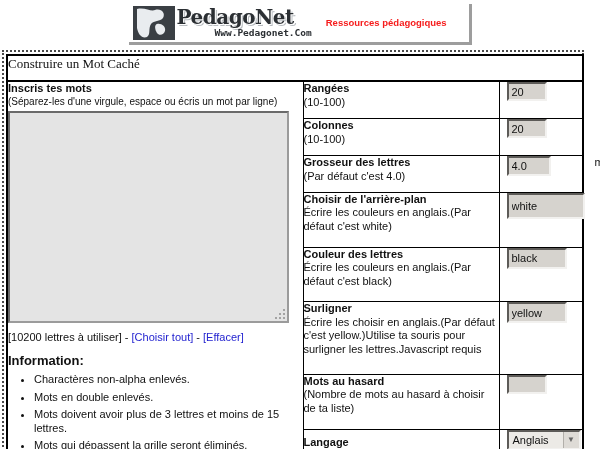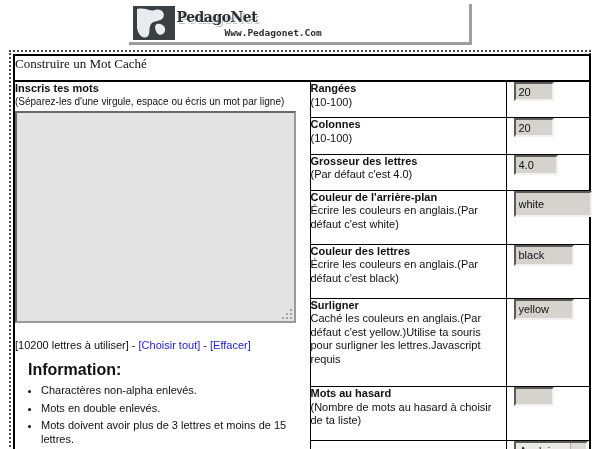--- a/index.html
+++ b/index.html
@@ -19,37 +19,37 @@
     position:relative;width:340px;height:38px;background:#ffffff;
     border-right:3px solid #9d9d9d;border-bottom:3px solid #9d9d9d;
     display:flex;align-items:center;overflow:hidden;
   }
   .globe{
     width:42px;height:34px;margin-left:4px;position:relative;flex:none;
   }
   .globe svg{display:block;}
   .logo-block{position:relative;margin-left:2px;flex:none;}
   .logo-main{
-    font-family:"DejaVu Serif",serif;font-weight:bold;font-size:14px;
+    font-family:"DejaVu Serif",serif;font-weight:bold;font-size:20px;
     letter-spacing:-0.5px;line-height:20px;color:#2b2f33;
     text-shadow:1px 1px 0 #ffffff, 2px 2px 0 #b8bcc0;
   }
   .logo-sub{
     font-family:"DejaVu Sans Mono","Liberation Mono",monospace;
     font-weight:bold;font-size:9.5px;color:#2b2f33;
-    margin-top:0px;margin-left:48px;letter-spacing:0px;
+    margin-top:0px;margin-left:38px;letter-spacing:0px;
   }
   .banner-tag{
     font-size:9.5px;font-weight:bold;color:#f61c1c;
     margin-left:14px;white-space:nowrap;
   }
 
   
   .form-frame{
-    position:absolute;left:9px;top:50px;width:582px;height:397px;
+    position:absolute;left:2px;top:50px;width:582px;height:397px;
     border:2px dotted #4a4a4a;box-sizing:border-box;padding:2px;
   }
   .tbl{
     width:100%;height:100%;border-collapse:collapse;
     border:2px solid #000;box-sizing:border-box;background:#fff;
     table-layout:fixed;
   }
   .tbl td{border:1px solid #000;vertical-align:top;padding:0;}
 
   .title-cell{
@@ -66,23 +66,23 @@
   .ta{
     margin-top:3px;width:281px;height:212px;box-sizing:border-box;
     background:#e4e4e4;border:2px solid #6a6a6a;
     border-right-color:#9b9b9b;border-bottom-color:#9b9b9b;
     position:relative;
   }
   .grip{
     position:absolute;right:2px;bottom:2px;width:10px;height:10px;opacity:.45;
   }
   .grip i{position:absolute;background:#555;width:2px;height:2px;display:block;}
-  .counter-line{margin-top:16px;font-size:11px;color:#111;}
+  .counter-line{margin-top:8px;font-size:11px;color:#111;}
   .lnk{color:#2323d0;}
-  .info-h{font-weight:bold;font-size:16px;margin-top:10px;color:#111;padding-left:13px;}
+  .info-h{font-weight:bold;font-size:13px;margin-top:10px;color:#111;}
   ul.bullets{margin:5px 0 0 0;padding-left:26px;}
   ul.bullets li{font-size:11px;line-height:13.5px;margin-bottom:4px;color:#111;}
 
   
   .r-desc{padding:5px 7px 5px 6px;}
   .r-title{font-weight:bold;font-size:11px;color:#111;line-height:13.5px;}
   .r-sub{font-size:11px;color:#111;line-height:13.5px;}
   .r-field{padding:0;vertical-align:middle;text-align:left;}
   .fld-wrap{display:flex;align-items:flex-start;padding-left:7px;}
   input.tf{
@@ -121,20 +121,21 @@
         <svg width="42" height="34" viewBox="0 0 42 34">
           <rect x="0" y="0" width="42" height="34" fill="#3a3f44"></rect>
           <path d="M4 3 C12 1 18 6 22 4 C28 2 33 7 30 12 C27 16 21 14 18 18 C15 23 18 28 14 31 C9 33 5 28 4 22 Z" fill="#e9ecef"></path>
           <path d="M24 18 C28 17 33 20 32 25 C31 29 26 30 24 27 C22 24 21 19 24 18 Z" fill="#e9ecef"></path>
         </svg>
       </div>
       <div class="logo-block">
         <div class="logo-main">PedagoNet</div>
         <div class="logo-sub">Www.Pedagonet.Com</div>
       </div>
+      <div class="banner-tag">Ressources pédagogiques</div>
     </div>
   </div>
 
   <div class="form-frame">
     <table class="tbl">
       <colgroup>
         <col style="width:296px">
           <col style="width:196px">
           <col style="width:84px">
       </colgroup>
@@ -202,21 +203,21 @@
           <td class="r-field">
             <div class="fld-wrap">
               <input class="tf w-md" value="4.0" style="">
               <span class="unit">mm</span>
             </div>
           </td>
         </tr>
 
         <tr>
           <td class="r-desc">
-            <div class="r-title">Couleur de l'arrière-plan</div>
+            <div class="r-title">Choisir de l'arrière-plan</div>
             <div class="r-sub">Écrire les couleurs en anglais.(Par défaut c'est white)</div>
           </td>
           <td class="r-field">
             <div class="fld-wrap">
               <input class="tf w-xl" value="white" style="">
             </div>
           </td>
         </tr>
 
         <tr>
@@ -227,21 +228,21 @@
           <td class="r-field">
             <div class="fld-wrap">
               <input class="tf w-lg" value="black" style="">
             </div>
           </td>
         </tr>
 
         <tr>
           <td class="r-desc">
             <div class="r-title">Surligner</div>
-            <div class="r-sub">Caché les couleurs en anglais.(Par défaut c'est yellow.)Utilise ta souris pour surligner les lettres.Javascript requis</div>
+            <div class="r-sub">Écrire les choisir en anglais.(Par défaut c'est yellow.)Utilise ta souris pour surligner les lettres.Javascript requis</div>
           </td>
           <td class="r-field">
             <div class="fld-wrap">
               <input class="tf w-lg" value="yellow" style="">
             </div>
           </td>
         </tr>
 
         <tr>
           <td class="r-desc">

